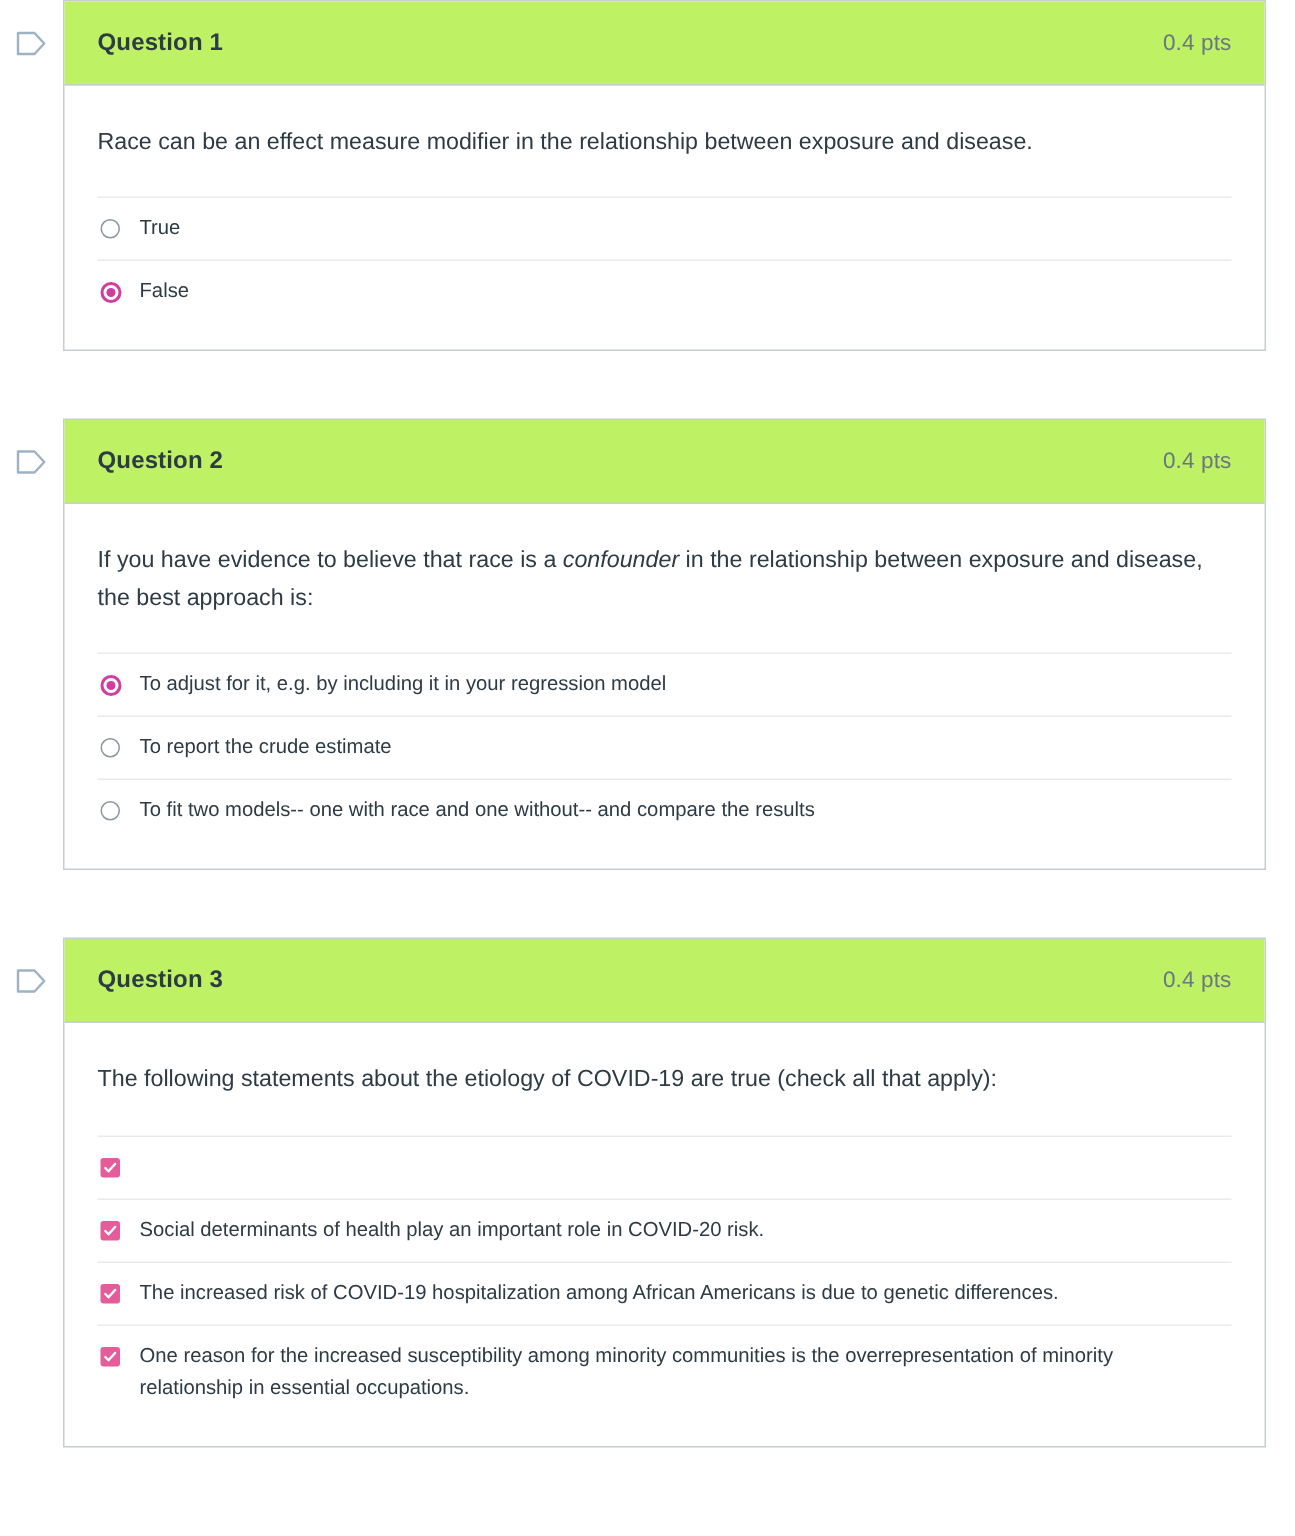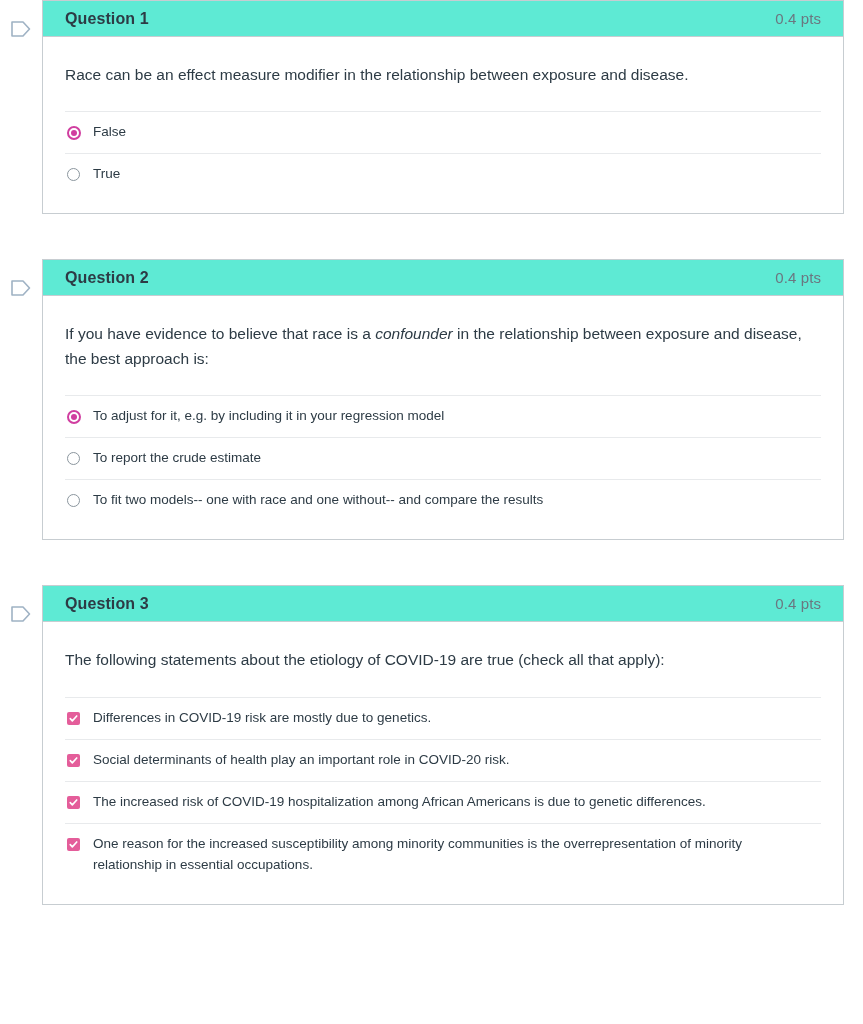--- a/index.html
+++ b/index.html
@@ -46,23 +46,23 @@
   
   .question-card {
     flex: 1 1 auto;
     border: 1px solid #c7cdd1;
     background: #ffffff;
     box-sizing: border-box;
     margin-right: 19px;
   }
 
   .question-header {
-    background: #5eead4;
+    background: #bef264;
     border-bottom: 1px solid #c7cdd1;
-    height: 36px;
+    height: 56px;
     display: flex;
     align-items: center;
     justify-content: space-between;
     padding: 0 22px;
     box-sizing: border-box;
   }
   .question-title {
     font-size: 16px;
     font-weight: bold;
     color: #2d3b45;
@@ -176,29 +176,29 @@
       <div class="question-card">
         <div class="question-header">
           <div class="question-title">Question 1</div>
           <div class="question-points">0.4 pts</div>
         </div>
         <div class="question-body">
           <div class="question-text"><span>Race can be an effect measure modifier in the relationship between exposure and disease.</span></div>
           <div class="answers">
             <div class="answer-row">
               <div class="answer-control">
+                <span class="radio"></span>
+              </div>
+              <div class="answer-label">True</div>
+            </div>
+            <div class="answer-row">
+              <div class="answer-control">
                 <span class="radio selected"></span>
               </div>
               <div class="answer-label">False</div>
-            </div>
-            <div class="answer-row">
-              <div class="answer-control">
-                <span class="radio"></span>
-              </div>
-              <div class="answer-label">True</div>
             </div>
           </div>
         </div>
       </div>
     </div>
     <div class="question-block">
       <div class="flag-gutter">
         <span>
           <svg width="22" height="20" viewBox="0 0 22 20" aria-hidden="true">
             <path d="M2 3 H13 L19.5 10 L13 17 H2 Z" fill="none" stroke="#9fb2c4" stroke-width="1.6" stroke-linejoin="round"></path>
@@ -252,21 +252,20 @@
           <div class="question-text"><span>The following statements about the etiology of COVID-19 are true (check all that apply):</span></div>
           <div class="answers">
             <div class="answer-row">
               <div class="answer-control">
                 <span class="checkbox">
                   <svg width="9" height="9" viewBox="0 0 10 10" aria-hidden="true">
                     <path d="M1.4 5.2 L3.7 7.6 L8.6 2.2" fill="none" stroke="#ffffff" stroke-width="1.8" stroke-linecap="round" stroke-linejoin="round"></path>
                   </svg>
                 </span>
               </div>
-              <div class="answer-label">Differences in COVID-19 risk are mostly due to genetics.</div>
             </div>
             <div class="answer-row">
               <div class="answer-control">
                 <span class="checkbox">
                   <svg width="9" height="9" viewBox="0 0 10 10" aria-hidden="true">
                     <path d="M1.4 5.2 L3.7 7.6 L8.6 2.2" fill="none" stroke="#ffffff" stroke-width="1.8" stroke-linecap="round" stroke-linejoin="round"></path>
                   </svg>
                 </span>
               </div>
               <div class="answer-label">Social determinants of health play an important role in COVID-20 risk.</div>

